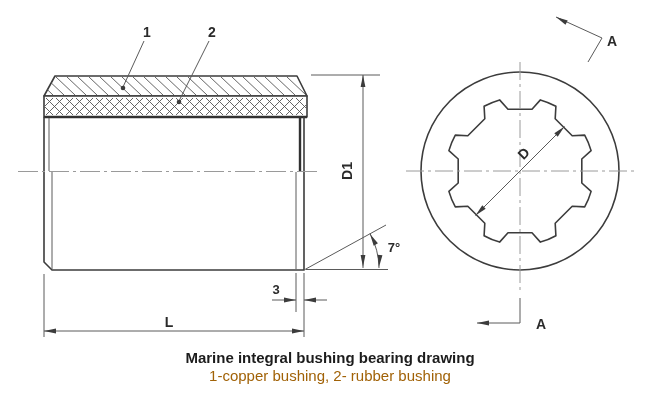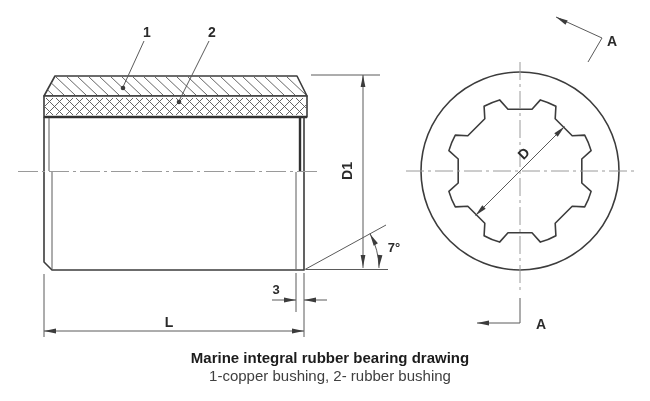--- a/index.html
+++ b/index.html
@@ -10,21 +10,21 @@
   .ln  {stroke:#3c3c3c;stroke-width:1.6;fill:none;stroke-linejoin:round;}
   .lnw {stroke:#3c3c3c;stroke-width:1.6;fill:#ffffff;stroke-linejoin:round;}
   .thk {stroke:#303030;stroke-width:2.4;fill:none;}
   .thin{stroke:#5a5a5a;stroke-width:1;fill:none;}
   .cl  {stroke:#9a9a9a;stroke-width:1;fill:none;}
   .txt {fill:#2b2b2b;font-weight:600;font-size:14px;}
   .txts{fill:#2b2b2b;font-weight:600;font-size:13px;}
   .caption{position:absolute;left:10px;top:349px;width:640px;text-align:center;
            color:#1c1c1c;line-height:1.22;}
   .caption-title{font-size:15px;font-weight:bold;}
-  .caption-legend{font-size:15px;color:#404040;}
+  .caption-legend{font-size:15px;color:#a16207;}
 </style>
 </head>
 <body>
 
 <div class="canvas">
   <svg id="dwg" width="650" height="348" viewBox="0 0 650 348">
 
     <g>
 
       <polygon class="lnw" points="44,96 55,76 297,76 307,96"></polygon>
@@ -179,16 +179,16 @@
         <polygon points="0,0 -12,2.4 -12,-2.4" fill="#3c3c3c" transform="translate(379,267) rotate(95)"></polygon>
         <polygon points="0,0 -12,2.4 -12,-2.4" fill="#3c3c3c" transform="translate(370,234) rotate(-119)"></polygon>
         <polygon points="0,0 -12,2.4 -12,-2.4" fill="#3c3c3c" transform="translate(475.5,215.5) rotate(135)"></polygon>
         <polygon points="0,0 -12,2.4 -12,-2.4" fill="#3c3c3c" transform="translate(564.5,126.5) rotate(-45)"></polygon>
         <polygon points="0,0 -12,2.4 -12,-2.4" fill="#3c3c3c" transform="translate(556,17) rotate(208)"></polygon>
         <polygon points="0,0 -12,2.4 -12,-2.4" fill="#3c3c3c" transform="translate(477,323) rotate(180)"></polygon>
       </g>
   </svg>
 
   <div class="caption">
-    <div class="caption-title">Marine integral rubber bearing drawing</div>
+    <div class="caption-title">Marine integral bushing bearing drawing</div>
     <div class="caption-legend">1-copper bushing, 2- rubber bushing</div>
   </div>
 </div>
 
 </body></html>

